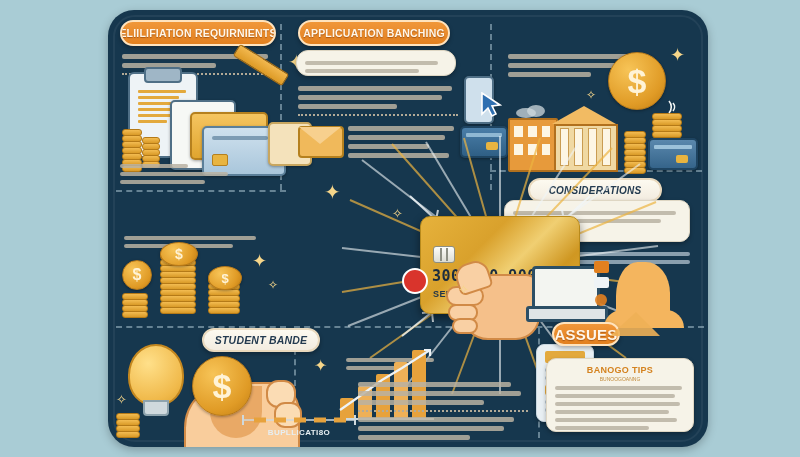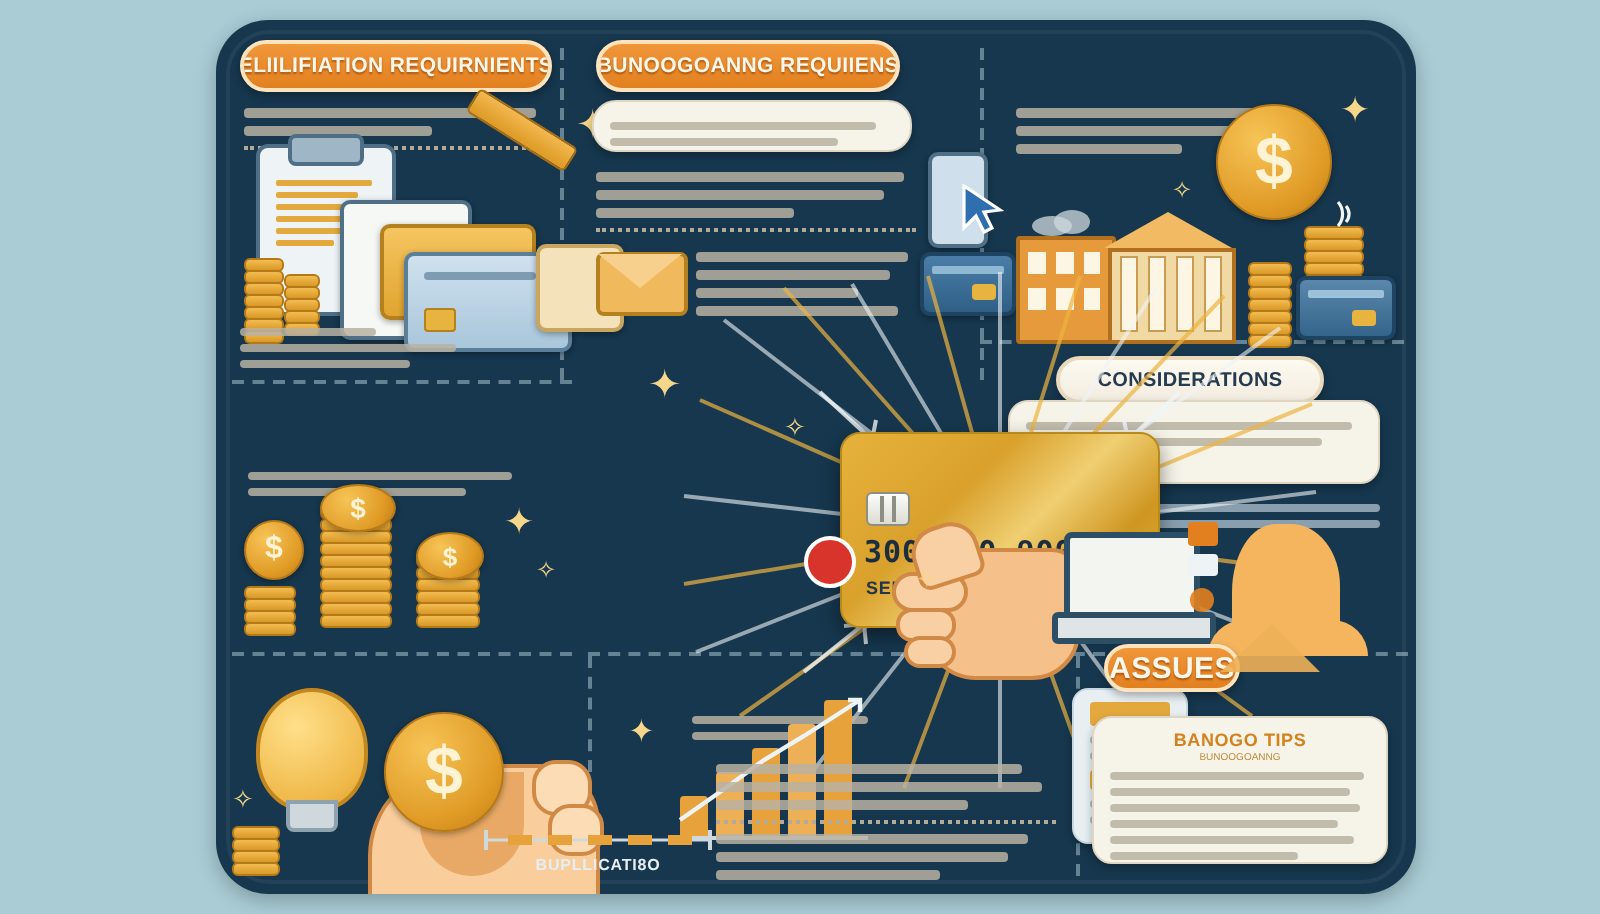--- a/index.html
+++ b/index.html
@@ -41,20 +41,21 @@
     white-space:nowrap;
     display:flex;align-items:center;justify-content:center;
     box-shadow:0 2px 4px rgba(0,0,0,.3);
     text-shadow:0 1px 1px rgba(120,50,0,.55);
     overflow:hidden;
   }
   .badge.cream{
     background:linear-gradient(#fdfaf0,#f3ece0);
     border-color:#e9d9bd;color:#243b50;
     text-shadow:none;
+    font-style:italic;
   }
 
   
   .card{
     position:absolute;
     background:#f6f3e8;
     border:1px solid #ded6c3;
     border-radius:10px;
     box-shadow:0 2px 4px rgba(0,0,0,.28);
     overflow:hidden;
@@ -234,21 +235,21 @@
         <i></i>
     </div>
 
     <div style="position:absolute;left:12px;top:150px;width:154px;">
       <div class="tline sm" style="width:44%"></div>
       <div class="tline sm" style="width:70%"></div>
       <div class="tline sm" style="width:55%"></div>
     </div>
 
     <div class="badge" style="left:190px;top:10px;width:148px;height:22px;font-size:10.5px;">
-      <span>BUNOOGOANNG REQUIIENS</span>
+      <span>APPLICUATION BANCHING</span>
     </div>
 
     <div class="card" style="left:188px;top:40px;width:160px;height:26px;border-radius:12px;">
       <div class="tline sm" style="width:94%"></div>
       <div class="tline sm" style="width:80%"></div>
     </div>
     <div style="position:absolute;left:190px;top:72px;width:160px;">
       <div class="tline" style="width:96%"></div>
       <div class="tline" style="width:90%"></div>
       <div class="tline" style="width:62%"></div>
@@ -444,20 +445,23 @@
     <div class="laptop-screen" style="left:424px;top:256px;width:62px;height:42px;"></div>
     <div class="laptop-base" style="left:418px;top:296px;width:76px;height:10px;"></div>
     <div class="head-sil" style="left:508px;top:252px;width:54px;height:62px;"></div>
     <div style="position:absolute;left:496px;top:300px;width:80px;height:18px;background:#f4b55e;border-radius:20px 20px 0 0;"></div>
     <svg style="position:absolute;left:484px;top:250px;" width="22" height="50" viewBox="0 0 22 50">
       <rect x="2" y="1" width="15" height="12" rx="2" fill="#e2801f"></rect>
       <rect x="2" y="17" width="15" height="11" rx="2" fill="#eef3f6"></rect>
       <circle cx="9" cy="40" r="6" fill="#e2801f" opacity=".9"></circle>
     </svg>
 
+    <div class="badge cream" style="left:94px;top:318px;width:114px;height:20px;font-size:10.5px;">
+      <span>STUDENT BANDE</span>
+    </div>
     <div style="position:absolute;left:238px;top:344px;width:96px;">
       <div class="tline sm" style="width:92%"></div>
       <div class="tline sm" style="width:62%"></div>
     </div>
 
     <div class="bulb" style="left:20px;top:334px;width:52px;height:58px;">
       <div style="position:absolute;left:50%;transform:translateX(-50%);bottom:-12px;width:22px;height:12px;background:#cfd9dd;border:2px solid #8ea3ad;border-radius:0 0 4px 4px;"></div>
     </div>
     <div class="star" style="left:8px;top:382px;font-size:13px;">✧</div>
 

